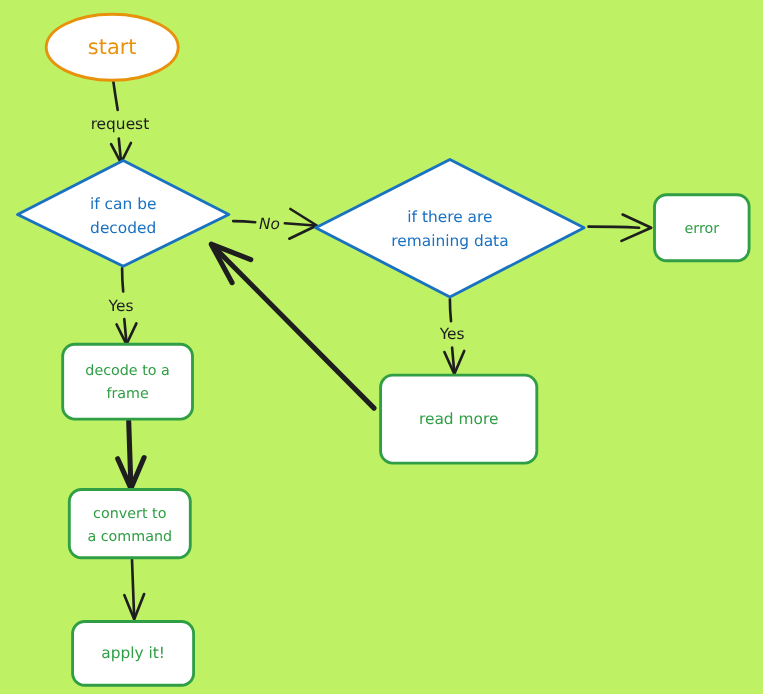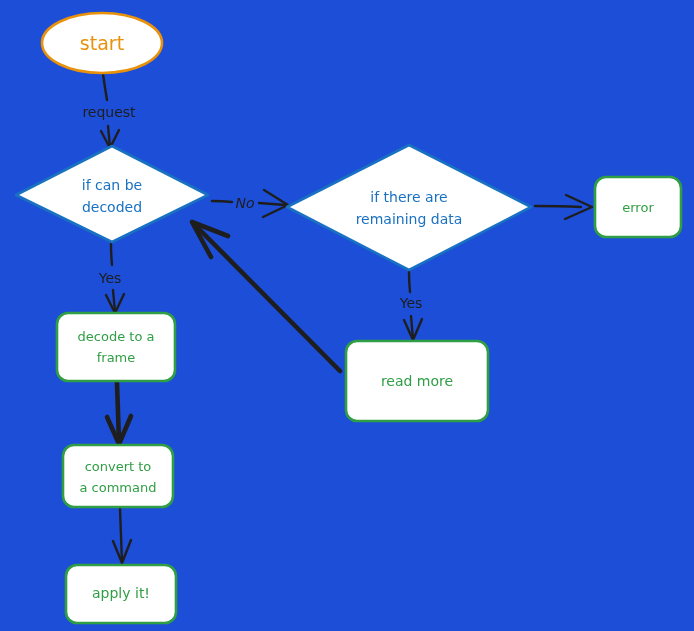--- a/index.html
+++ b/index.html
@@ -8,21 +8,21 @@
     padding: 0;
     background: #ffffff;
   }
   body {
     font-family: "DejaVu Sans", sans-serif;
   }
   #canvas-root {
     position: relative;
     width: 694px;
     height: 631px;
-    background: #1d4ed8;
+    background: #bef264;
     overflow: hidden;
   }
   #flow-svg {
     position: absolute;
     left: 0;
     top: 0;
     width: 694px;
     height: 631px;
   }
   .node-shape {

